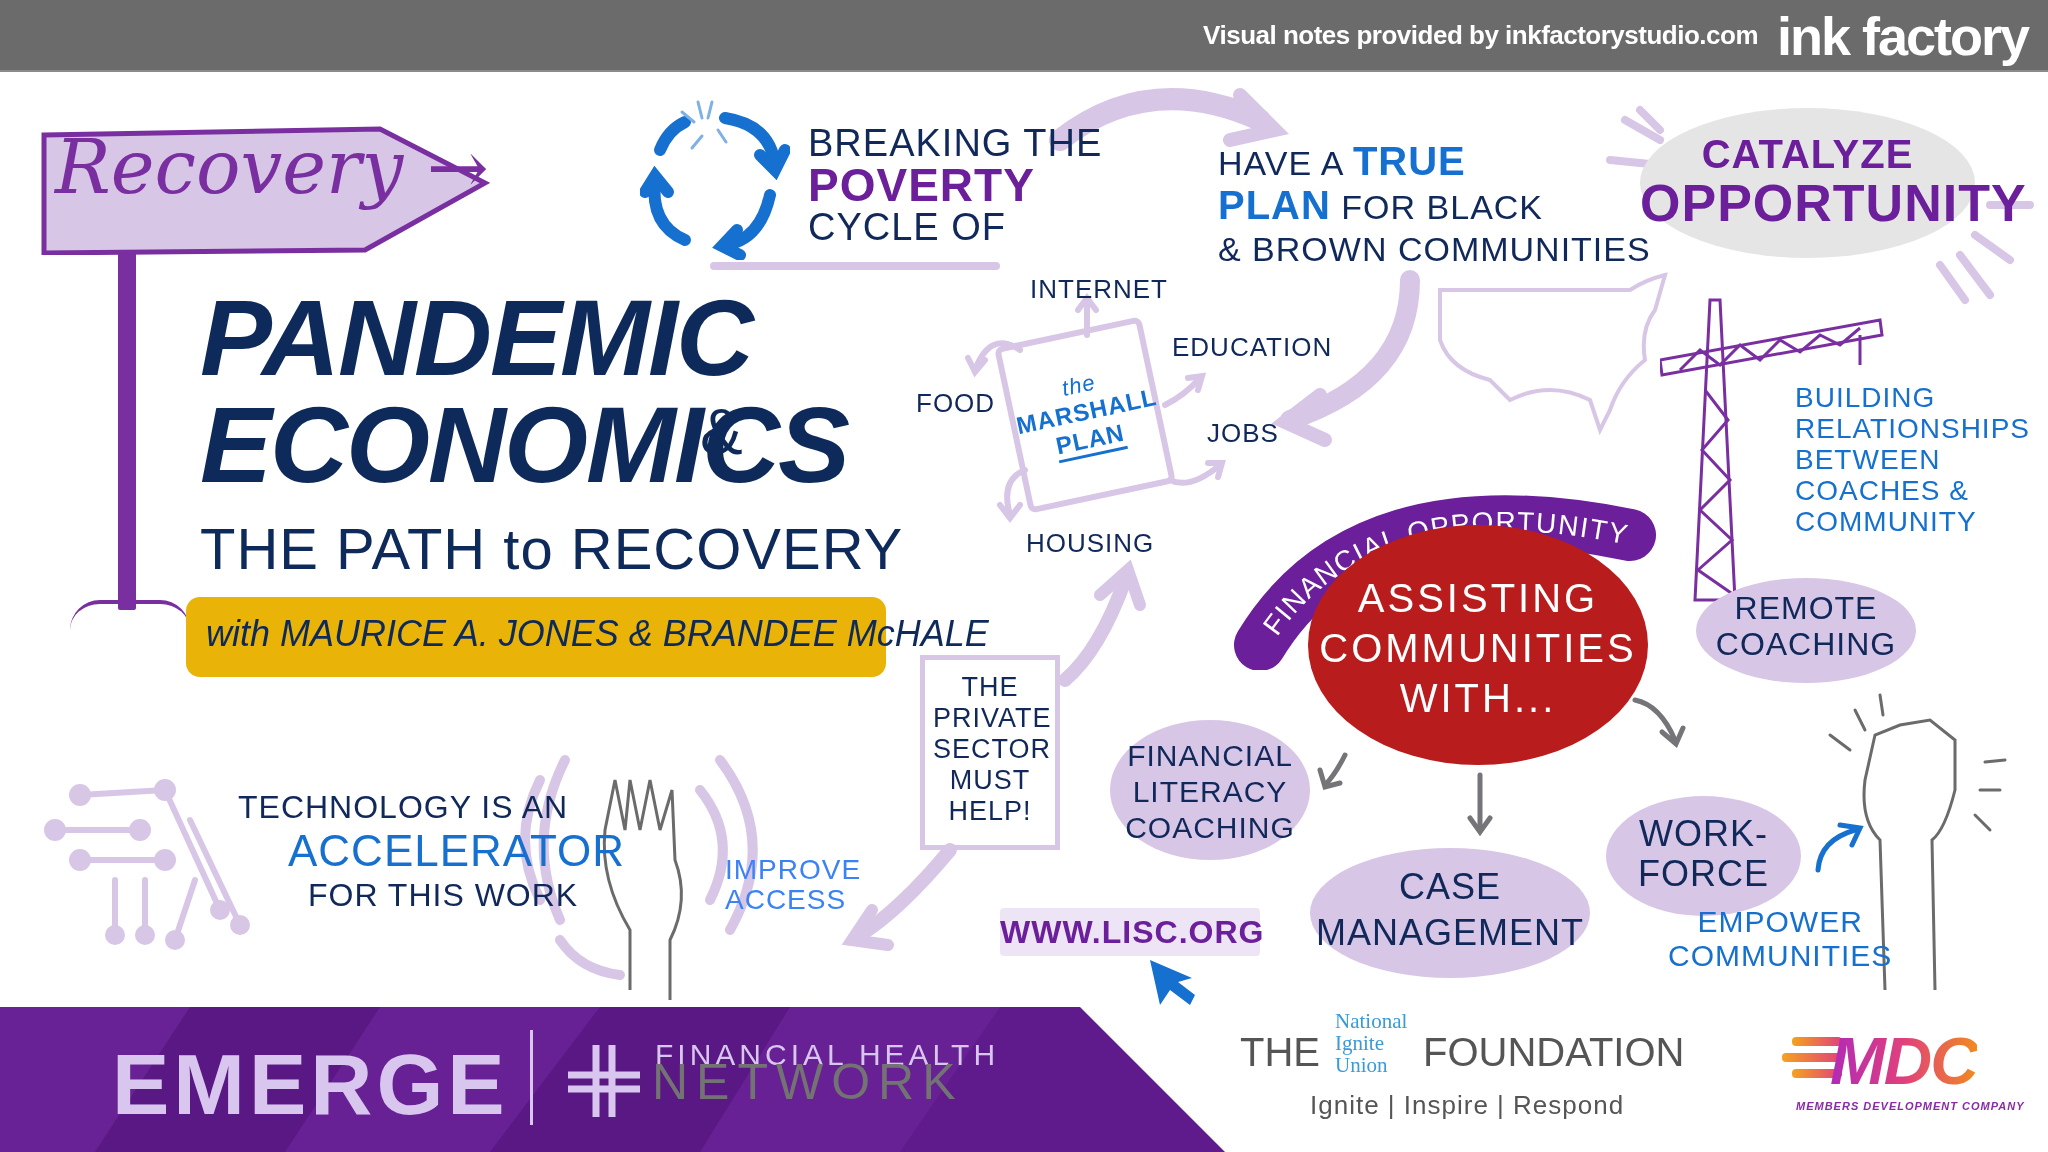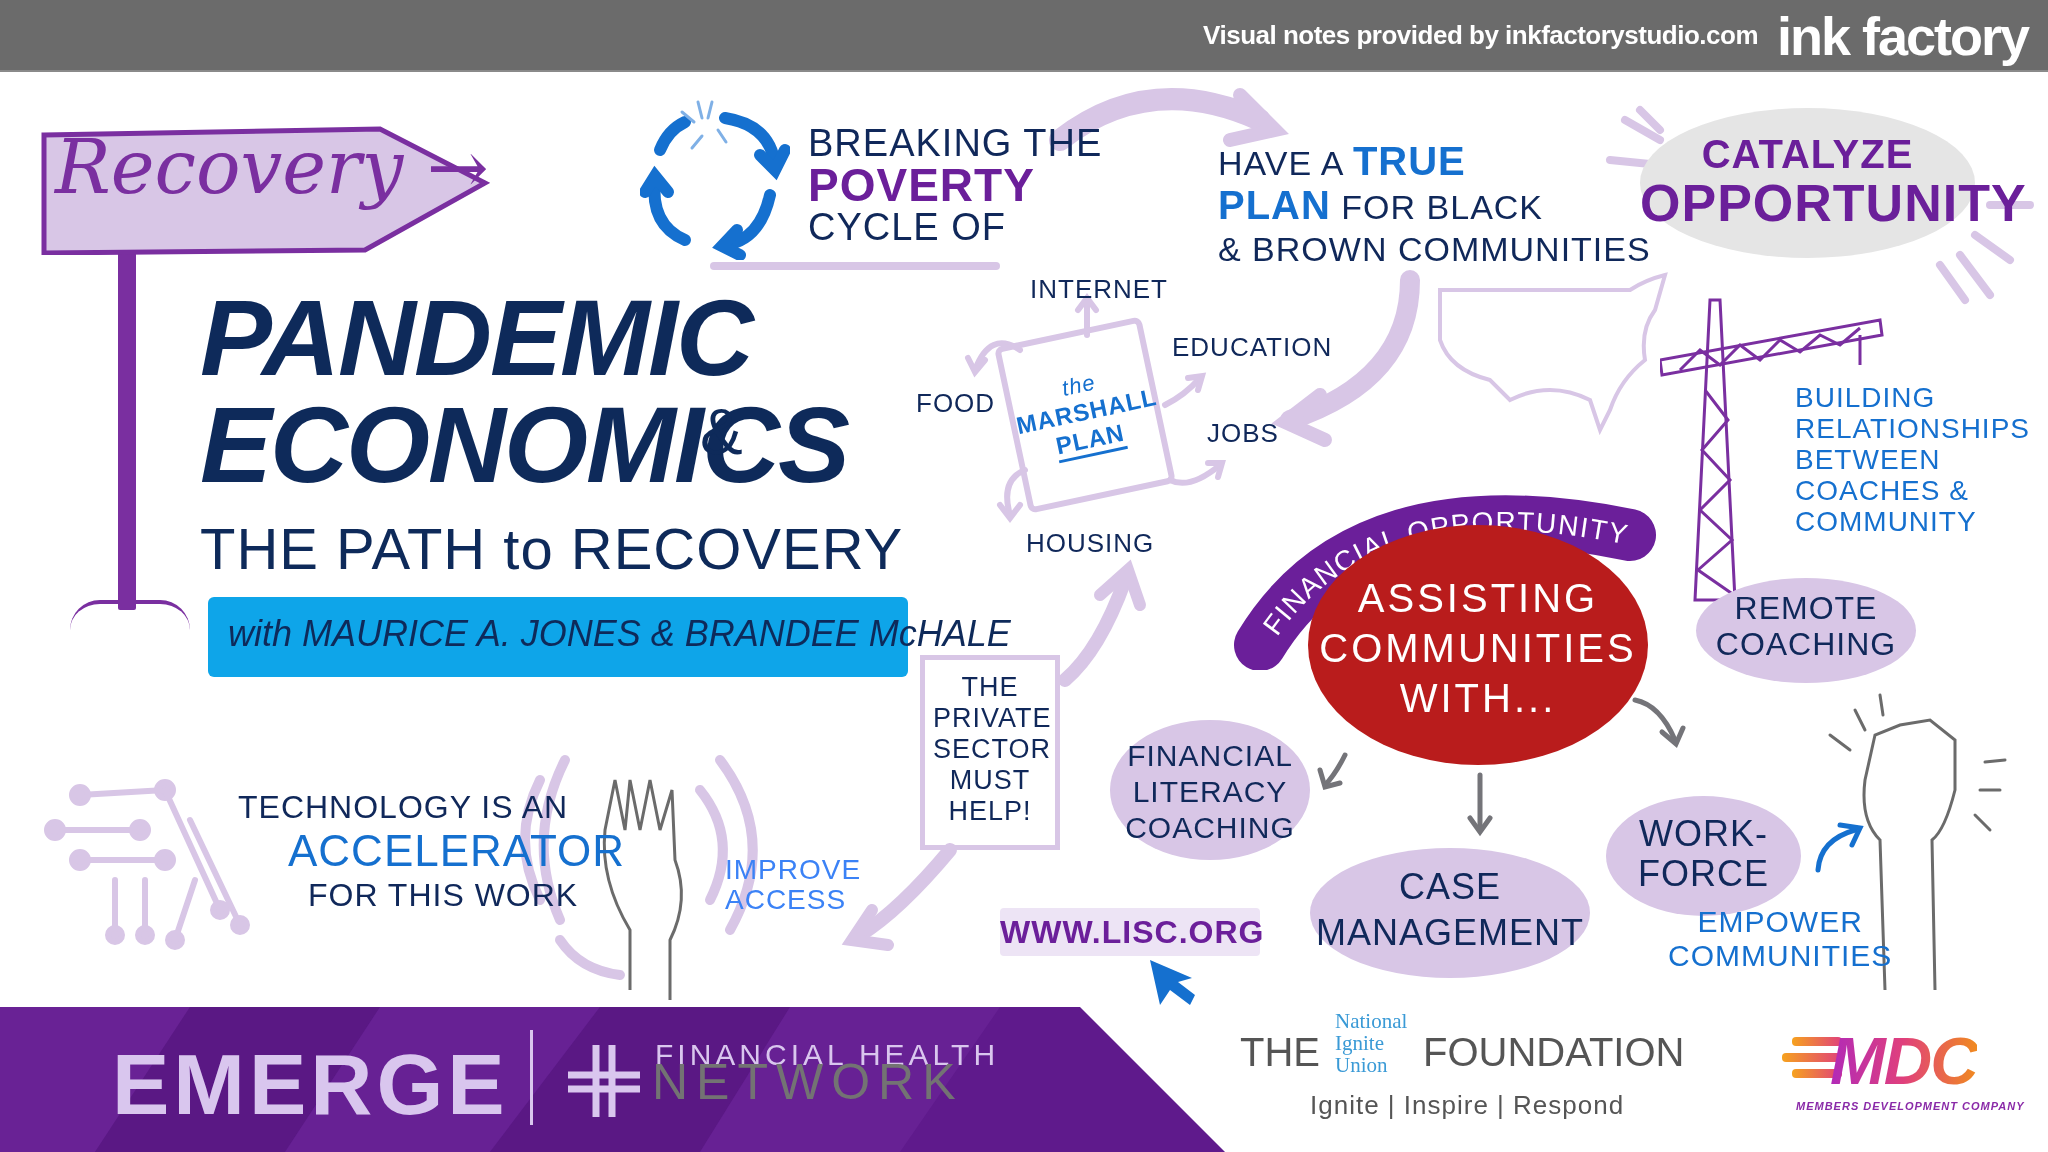--- a/index.html
+++ b/index.html
@@ -17,21 +17,21 @@
   #sign-post { left: 118px; top: 250px; width: 18px; height: 360px; background: #7a2fa0; border-radius: 2px; }
   #sign-base { left: 70px; top: 600px; width: 120px; height: 30px; border-top: 4px solid #7a2fa0; border-radius: 60px 60px 0 0; }
   #sign { left: 40px; top: 125px; width: 450px; height: 130px; }
   #sign-text { left: 55px; top: 124px; font-family: "DejaVu Serif", serif; font-style: italic; font-size: 74px; color: #7a2fa0; }
 
   
   #title1 { left: 200px; top: 288px; font-size: 108px; font-weight: bold; font-style: italic; color: #0e2a5a; line-height: 100px; letter-spacing: -2px; }
   #title2 { left: 200px; top: 395px; font-size: 108px; font-weight: bold; font-style: italic; color: #0e2a5a; line-height: 100px; letter-spacing: -2px; }
   #title-amp { left: 700px; top: 395px; font-size: 64px; color: #0e2a5a; }
   #title3 { left: 200px; top: 515px; font-size: 58px; color: #0e2a5a; letter-spacing: 1px; }
-  #speakers { left: 208px; top: 597px; width: 700px; height: 80px; background: #0ea5e9; border-radius: 6px; padding: 16px 20px; font-size: 36px; font-style: italic; color: #0e2a5a; white-space: nowrap; }
+  #speakers { left: 186px; top: 597px; width: 700px; height: 80px; background: #eab308; border-radius: 14px; padding: 16px 20px; font-size: 36px; font-style: italic; color: #0e2a5a; white-space: nowrap; }
 
   
   #cycle-icon { left: 640px; top: 100px; width: 150px; height: 160px; }
   #cycle-text { left: 808px; top: 122px; font-size: 38px; line-height: 42px; color: #10285a; }
   #cycle-line3 { font-size: 46px; color: #6b1f9a; font-weight: bold; }
   #cycle-underline { left: 710px; top: 262px; width: 290px; height: 8px; background: #d8c6e6; border-radius: 4px; }
 
   
   #plan-text { left: 1218px; top: 140px; font-size: 34px; line-height: 42px; color: #10285a; }
   .em-blue { color: #1570cf; font-weight: bold; font-size: 40px; }

